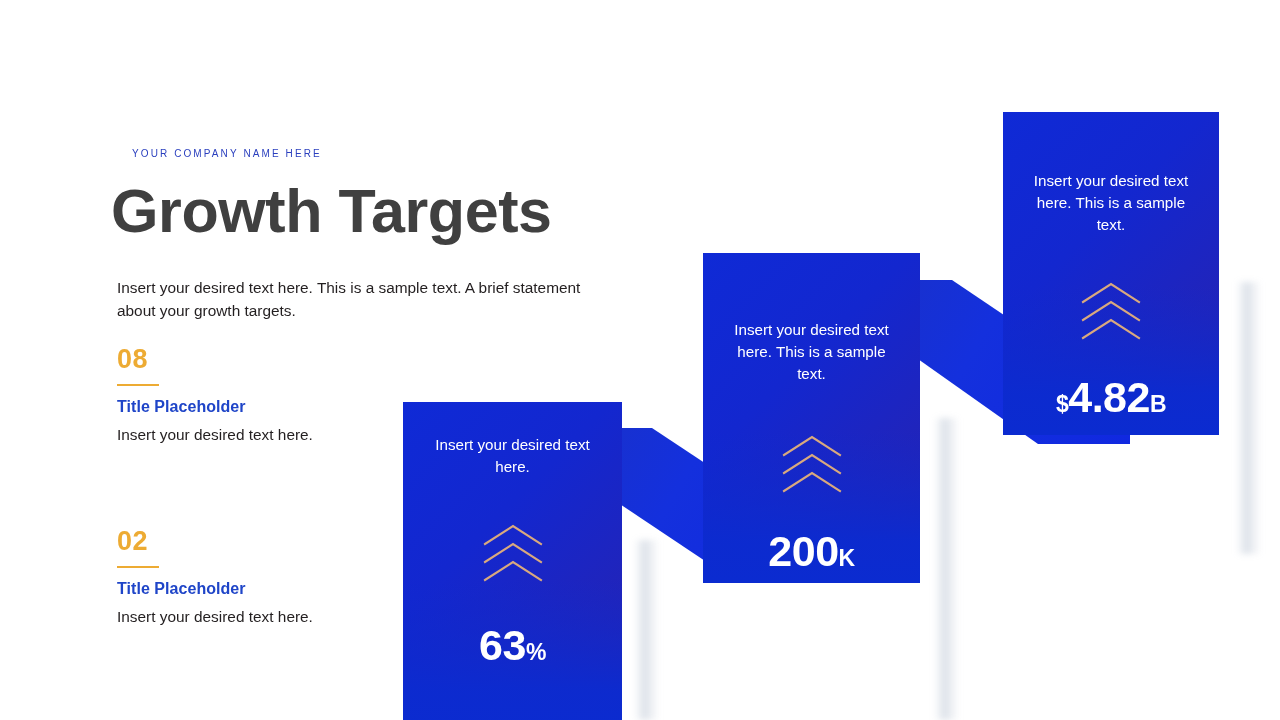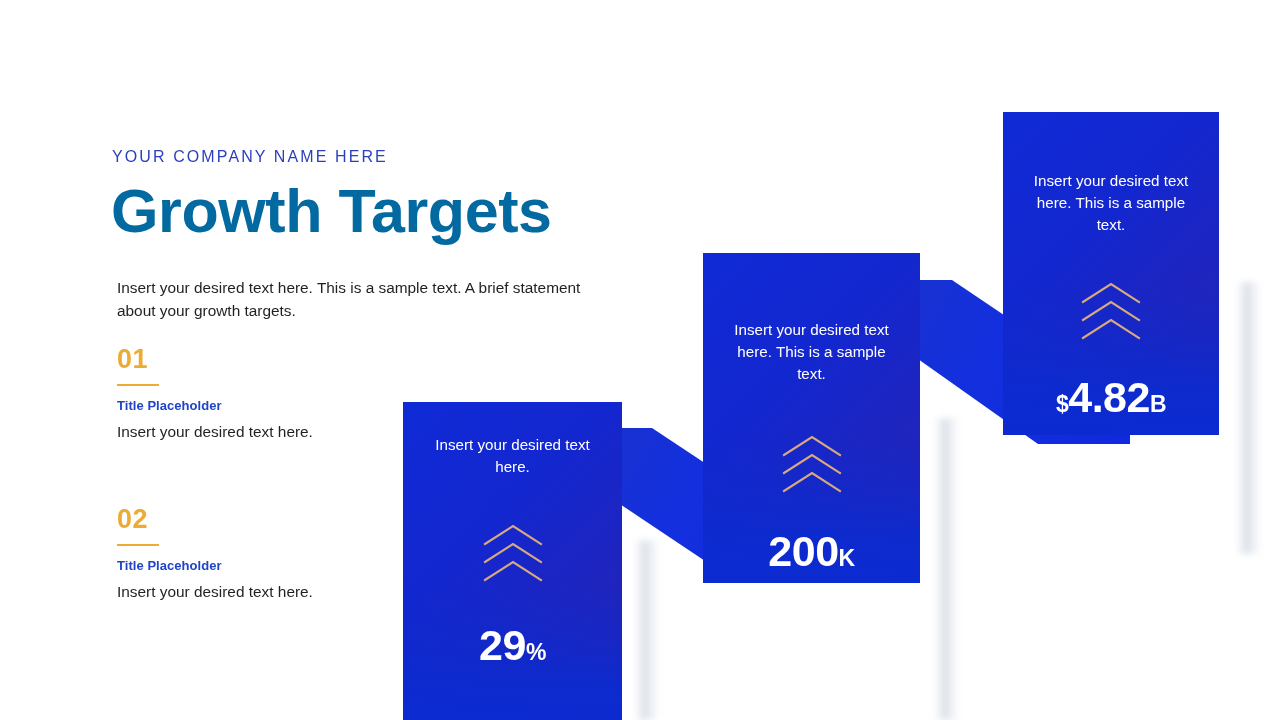--- a/index.html
+++ b/index.html
@@ -19,68 +19,68 @@
   .slide {
     position: absolute;
     inset: 0;
     background: #ffffff;
     overflow: hidden;
   }
 
   
   .eyebrow {
     position: absolute;
-    left: 112px;
+    left: 132px;
     top: 148px;
-    font-size: 16px;
+    font-size: 10px;
     letter-spacing: 2.1px;
     color: #2a3fbe;
     font-weight: 400;
     white-space: nowrap;
   }
   .headline {
     position: absolute;
     left: 111px;
     top: 178px;
     font-size: 61px;
     font-weight: 700;
-    color: #0369a1;
+    color: #404040;
     letter-spacing: -0.4px;
     white-space: nowrap;
     line-height: 1.1;
   }
   .lead {
     position: absolute;
     left: 117px;
     top: 276px;
     width: 492px;
     font-size: 15.4px;
     line-height: 1.52;
     color: #231f20;
   }
 
   .numitem { position: absolute; left: 117px; width: 300px; }
   .numitem.one  { top: 346px; }
-  .numitem.two  { top: 506px; }
+  .numitem.two  { top: 528px; }
   .num {
     font-size: 27px;
     font-weight: 700;
     color: #edab33;
     line-height: 1;
     letter-spacing: 0.5px;
   }
   .numrule {
     width: 42px;
     height: 1.6px;
     background: #edab33;
     margin-top: 11px;
     margin-bottom: 12px;
   }
   .numtitle {
-    font-size: 13px;
+    font-size: 16px;
     font-weight: 700;
     color: #1f45c8;
     letter-spacing: 0.05px;
     margin-bottom: 8px;
   }
   .numdesc {
     font-size: 15.4px;
     color: #231f20;
     line-height: 1.45;
   }
@@ -202,21 +202,21 @@
     </div>
 
   <div class="ribbon ribbon-1"></div>
   <div class="ribbon ribbon-2"></div>
 
   <div class="eyebrow">YOUR COMPANY NAME HERE</div>
   <div class="headline">Growth Targets</div>
   <div class="lead">Insert your desired text here. This is a sample text. A brief statement about your growth targets.</div>
 
   <div class="numitem one">
-    <div class="num">01</div>
+    <div class="num">08</div>
     <div class="numrule"></div>
     <div class="numtitle">Title Placeholder</div>
     <div class="numdesc">Insert your desired text here.</div>
   </div>
 
   <div class="numitem two">
     <div class="num">02</div>
     <div class="numrule"></div>
     <div class="numtitle">Title Placeholder</div>
     <div class="numdesc">Insert your desired text here.</div>
@@ -226,21 +226,21 @@
     <div class="card-inner">
       <div class="card-text">Insert your desired text here.</div>
       <span class="chev">
         <svg width="68" height="60" viewBox="0 0 68 60" fill="none" xmlns="http://www.w3.org/2000/svg">
           <path d="M6 22 L34 4 L62 22" stroke="#d9a97e" stroke-width="2.1" fill="none" stroke-linecap="square"></path>
           <path d="M6 40 L34 22 L62 40" stroke="#d9a97e" stroke-width="2.1" fill="none" stroke-linecap="square"></path>
           <path d="M6 58 L34 40 L62 58" stroke="#d9a97e" stroke-width="2.1" fill="none" stroke-linecap="square"></path>
         </svg>
       </span>
       <div class="card-value">
-        <span class="v-pre"></span><span class="v-main">29</span><span class="v-suf">%</span>
+        <span class="v-pre"></span><span class="v-main">63</span><span class="v-suf">%</span>
       </div>
     </div>
   </div>
 
   <div class="card card-2">
     <div class="card-inner">
       <div class="card-text">Insert your desired text here. This is a sample text.</div>
       <span class="chev">
         <svg width="68" height="60" viewBox="0 0 68 60" fill="none" xmlns="http://www.w3.org/2000/svg">
           <path d="M6 22 L34 4 L62 22" stroke="#d9a97e" stroke-width="2.1" fill="none" stroke-linecap="square"></path>

